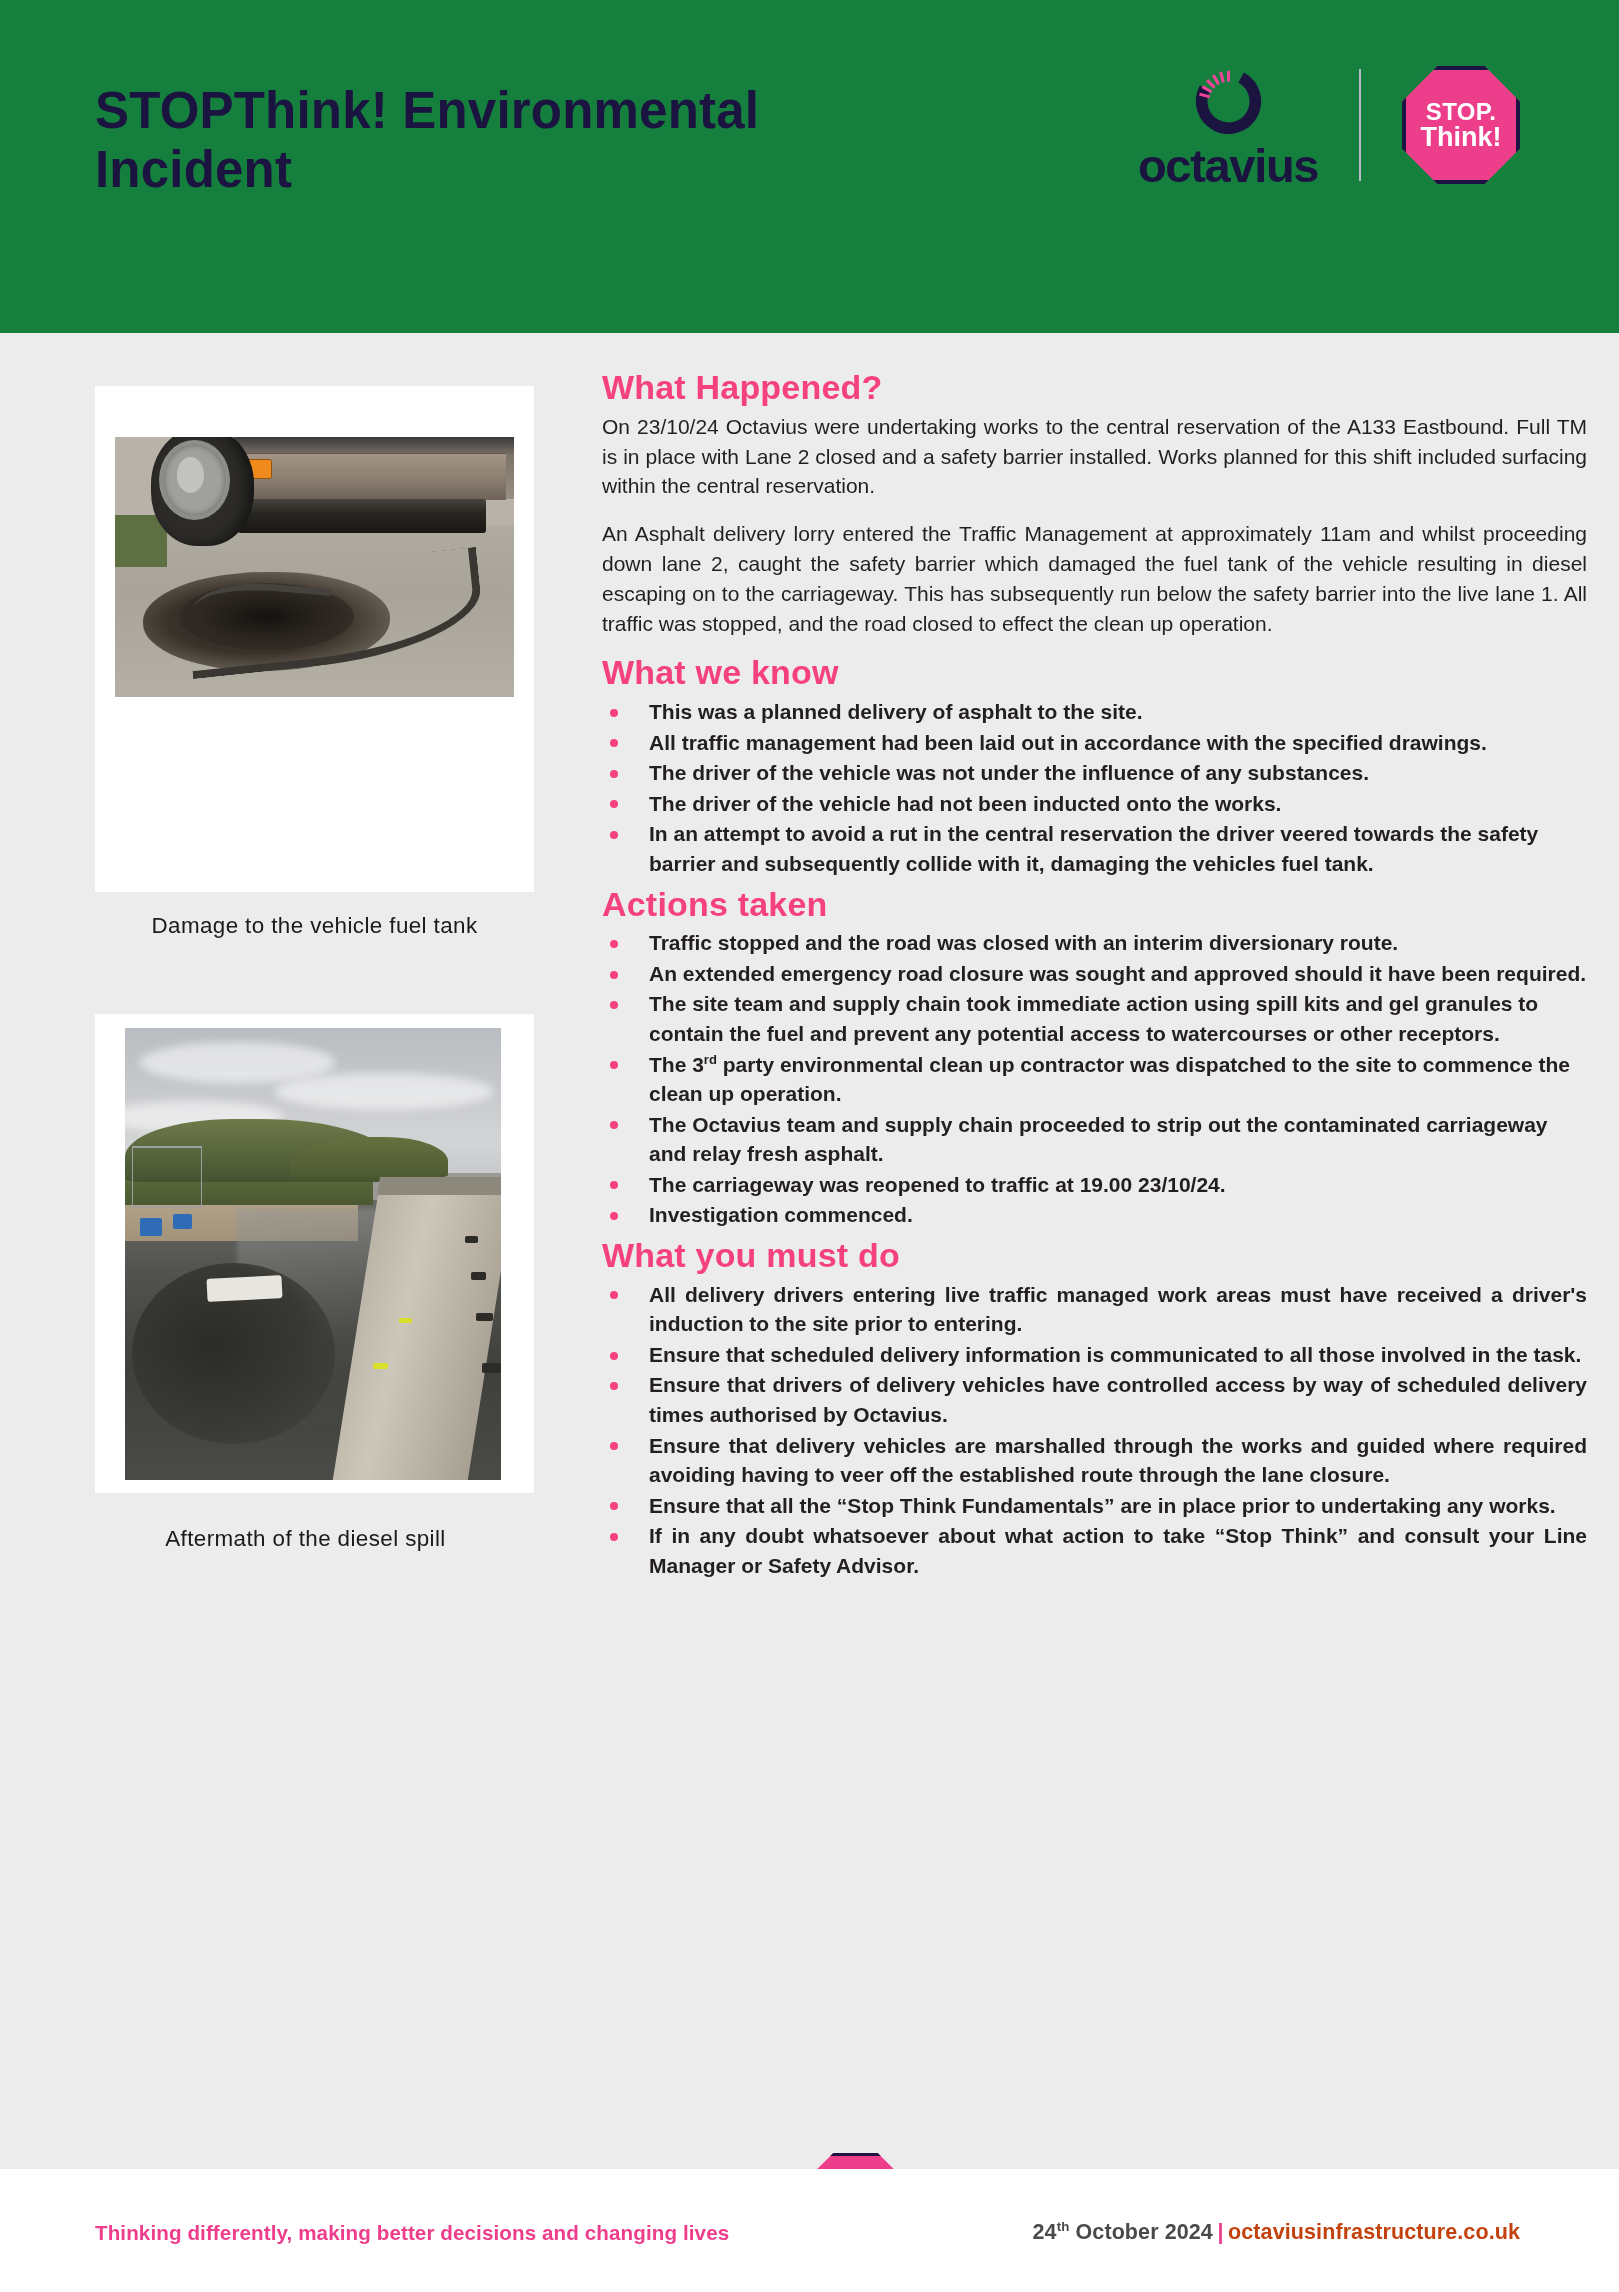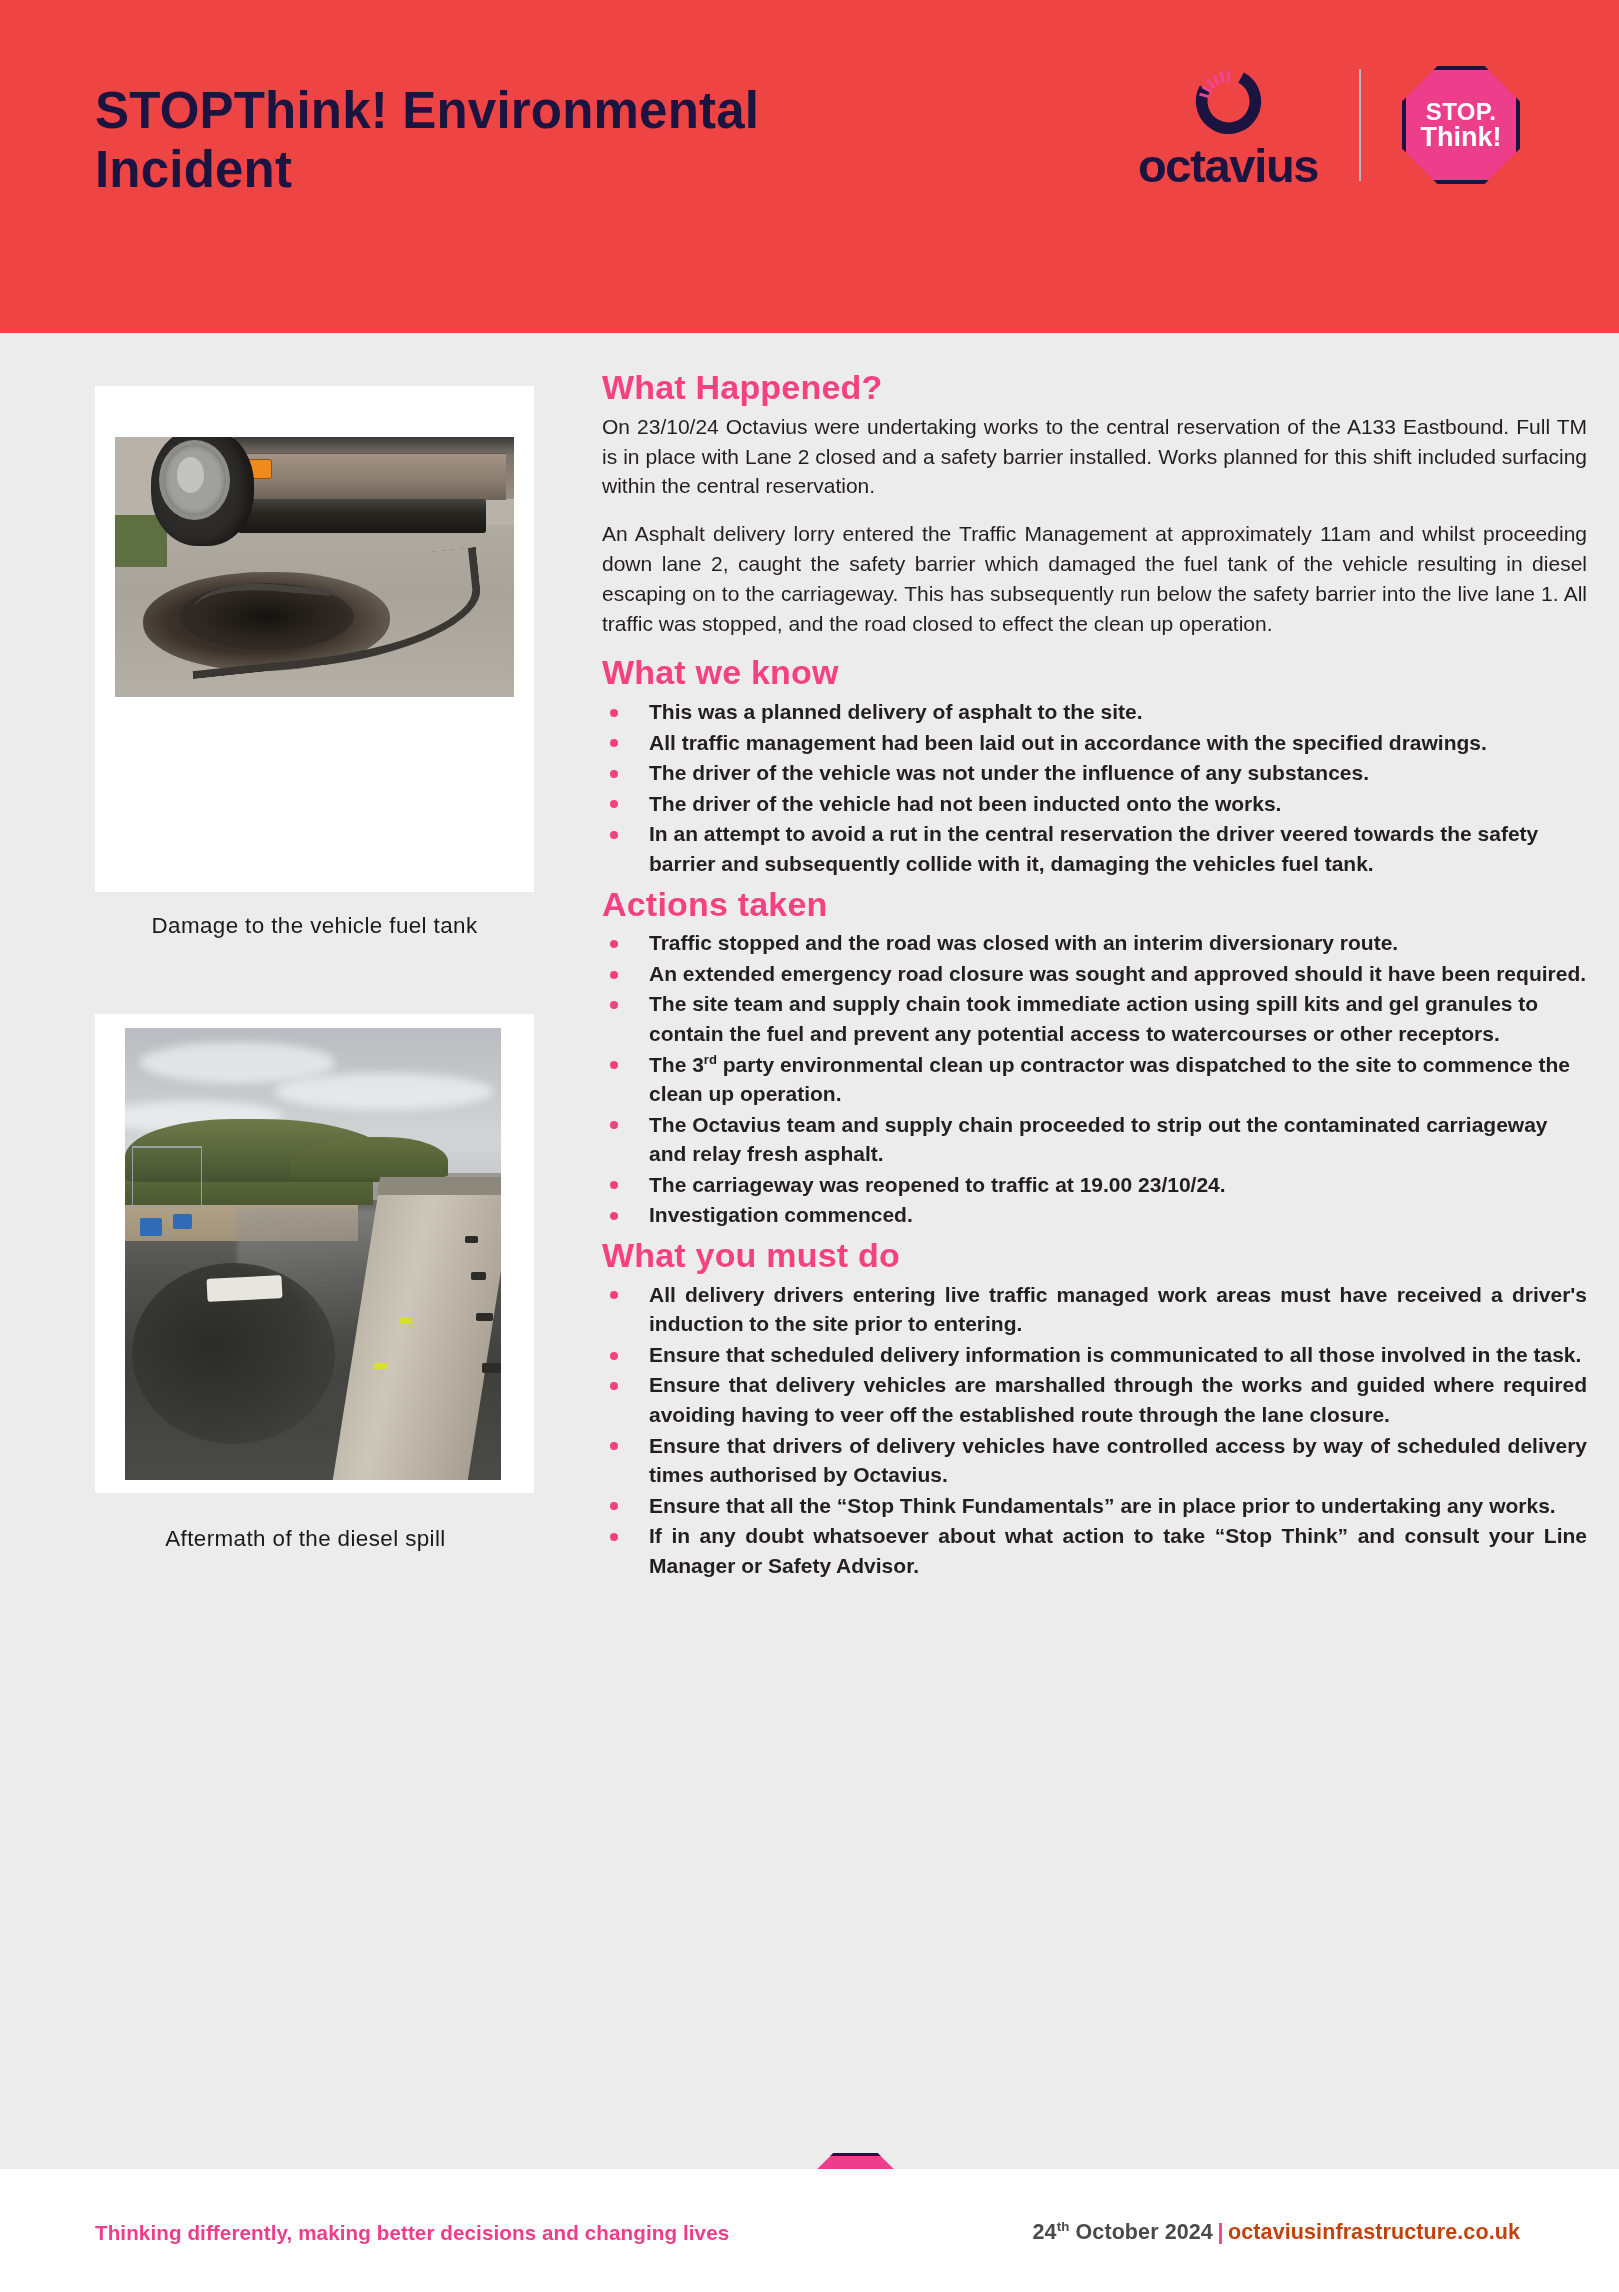--- a/index.html
+++ b/index.html
@@ -14,21 +14,21 @@
     position: relative;
     overflow: hidden;
   }
 
   
   .header {
     position: absolute;
     left: 0; top: 0;
     width: 1619px;
     height: 333px;
-    background: #ef4444;
+    background: #15803d;
   }
   .header-title {
     position: absolute;
     left: 95px;
     top: 82px;
     width: 806px;
     font-size: 51px;
     line-height: 1.15;
     font-weight: bold;
     color: #1B1340;
@@ -504,22 +504,22 @@
         <li>The carriageway was reopened to traffic at 19.00 23/10/24.</li>
         <li>Investigation commenced.</li>
       </ul>
     </div>
 
     <div class="sec-block">
       <h2 class="sec">What you must do</h2>
       <ul class="blist justified">
         <li>All delivery drivers entering live traffic managed work areas must have received a driver's induction to the site prior to entering.</li>
         <li>Ensure that scheduled delivery information is communicated to all those involved in the task.</li>
+        <li>Ensure that drivers of delivery vehicles have controlled access by way of scheduled delivery times authorised by Octavius.</li>
         <li>Ensure that delivery vehicles are marshalled through the works and guided where required avoiding having to veer off the established route through the lane closure.</li>
-        <li>Ensure that drivers of delivery vehicles have controlled access by way of scheduled delivery times authorised by Octavius.</li>
         <li>Ensure that all the “Stop Think Fundamentals” are in place prior to undertaking any works.</li>
         <li>If in any doubt whatsoever about what action to take “Stop Think” and consult your Line Manager or Safety Advisor.</li>
       </ul>
     </div>
 
   </div>
 
   <div class="sticker-wrap">
     <div class="sticker-oct"></div>
     <div class="sticker-inner">

